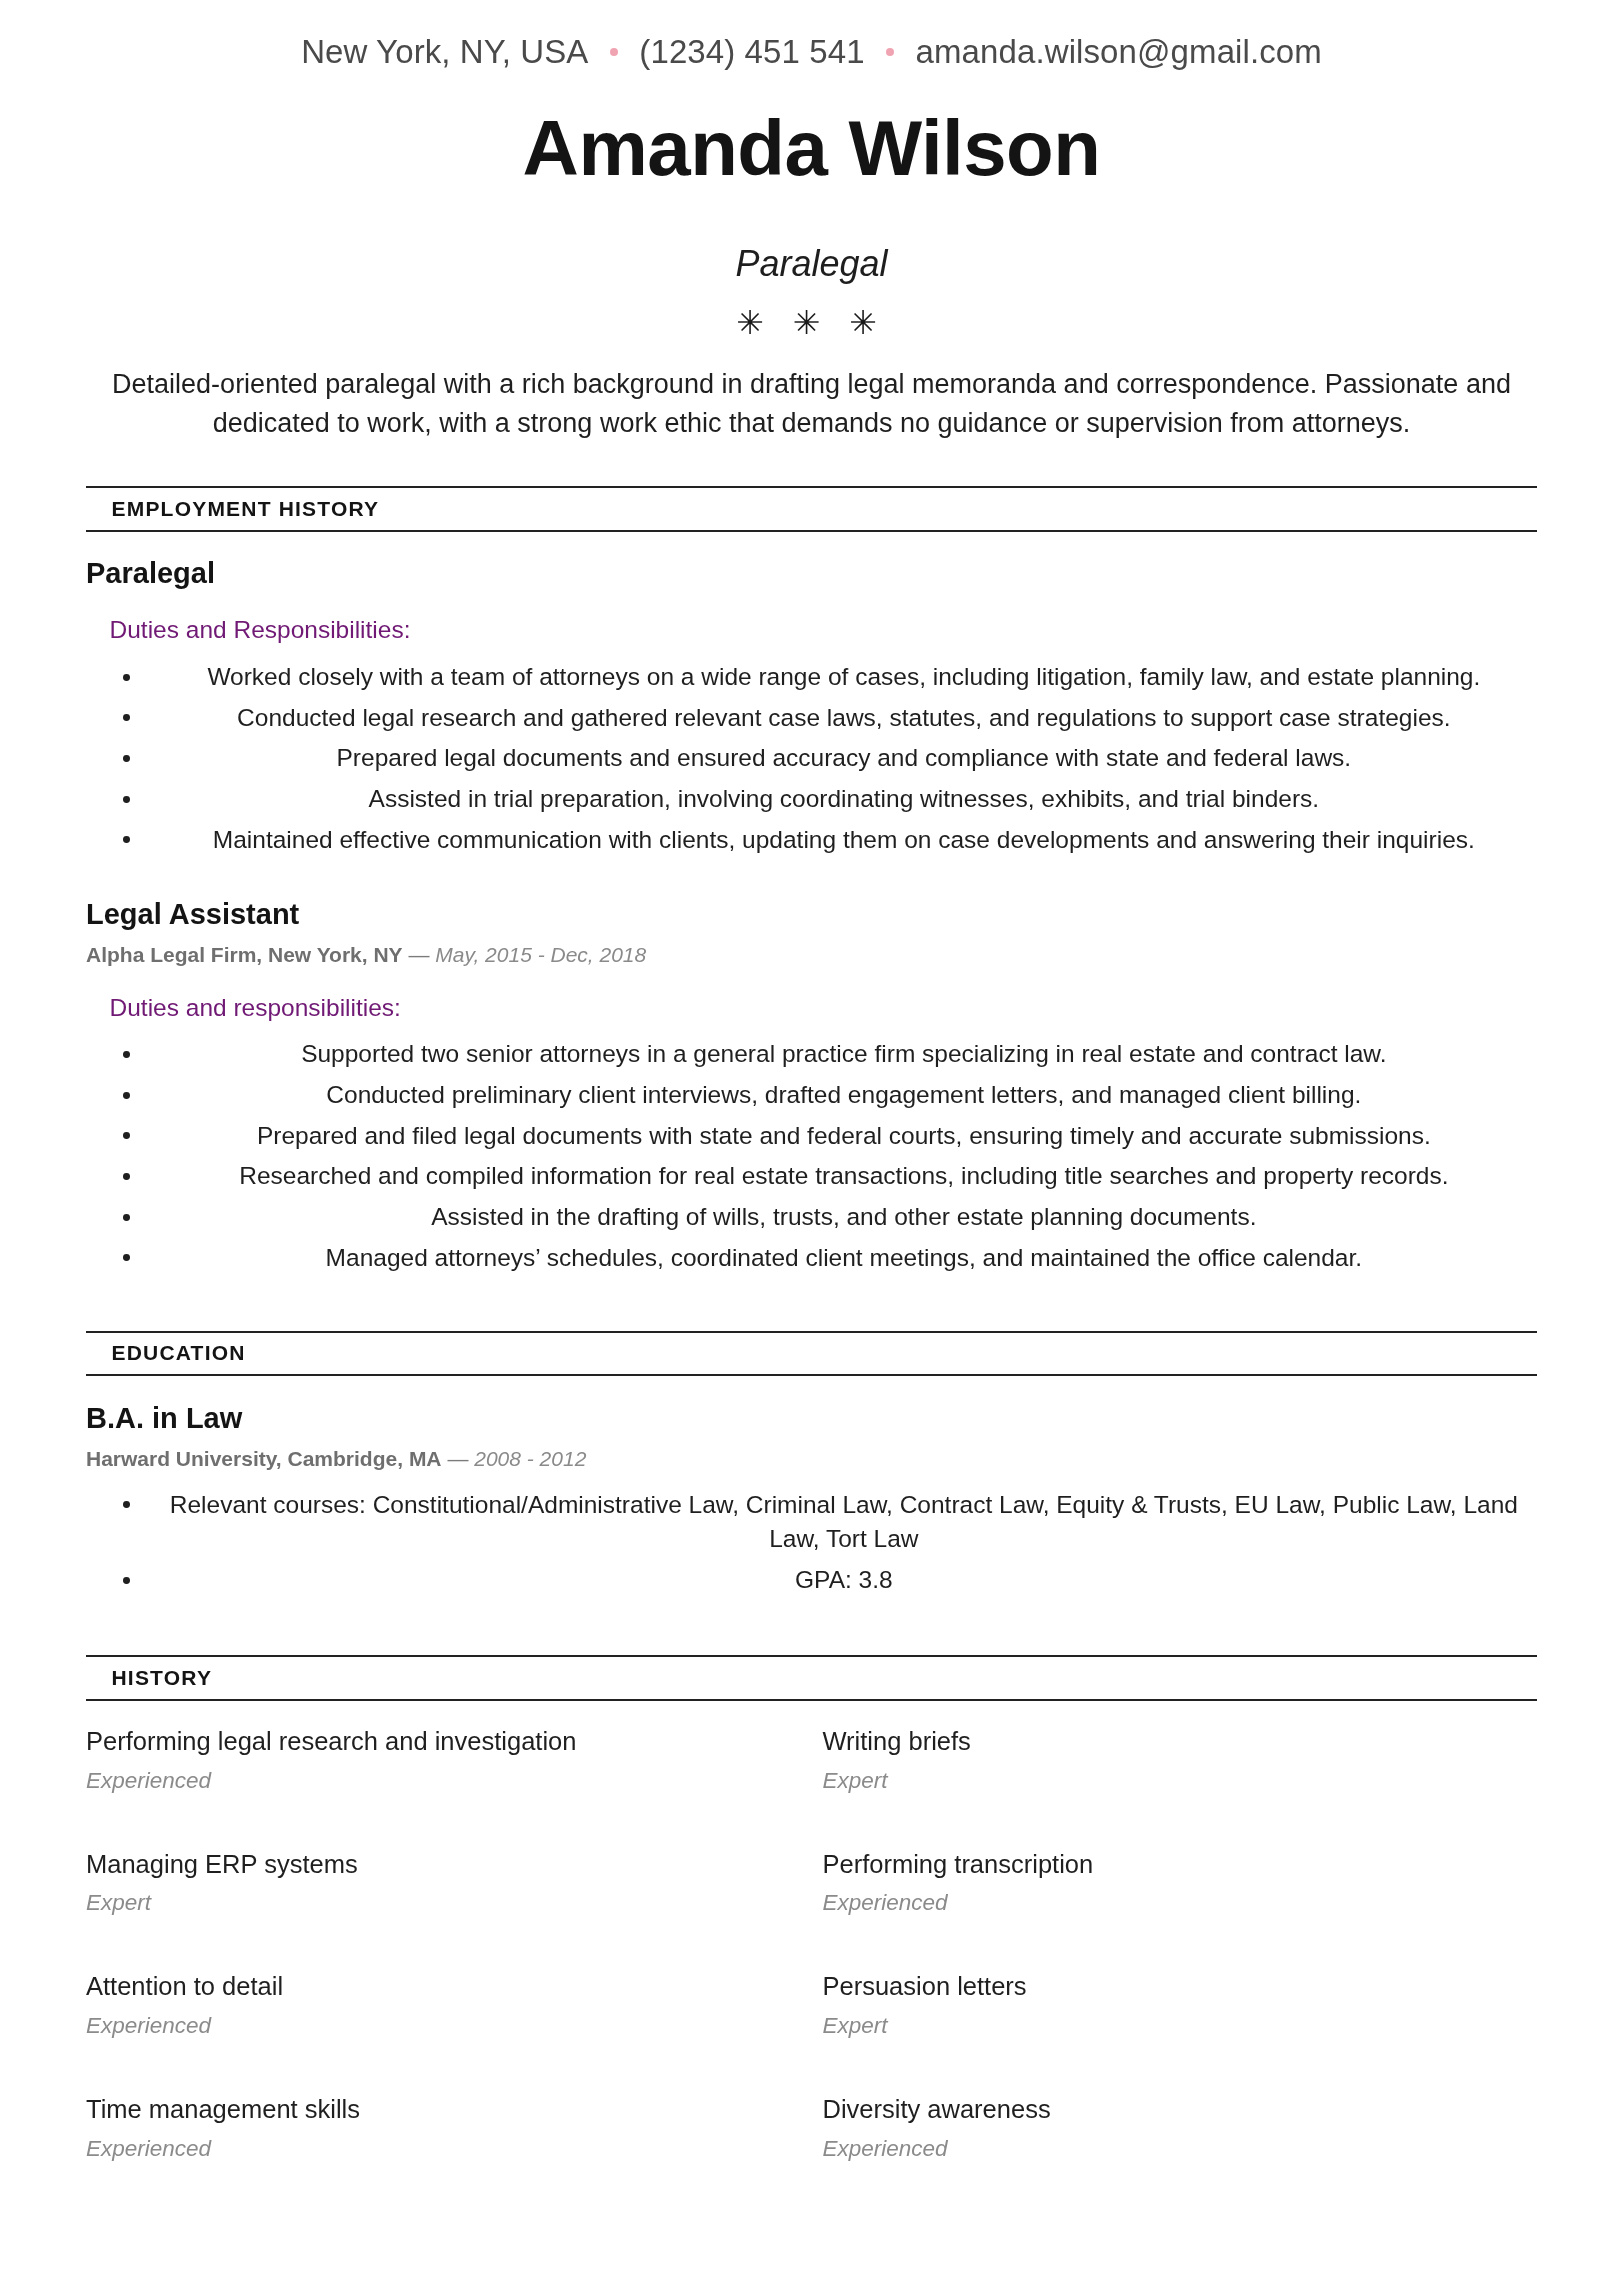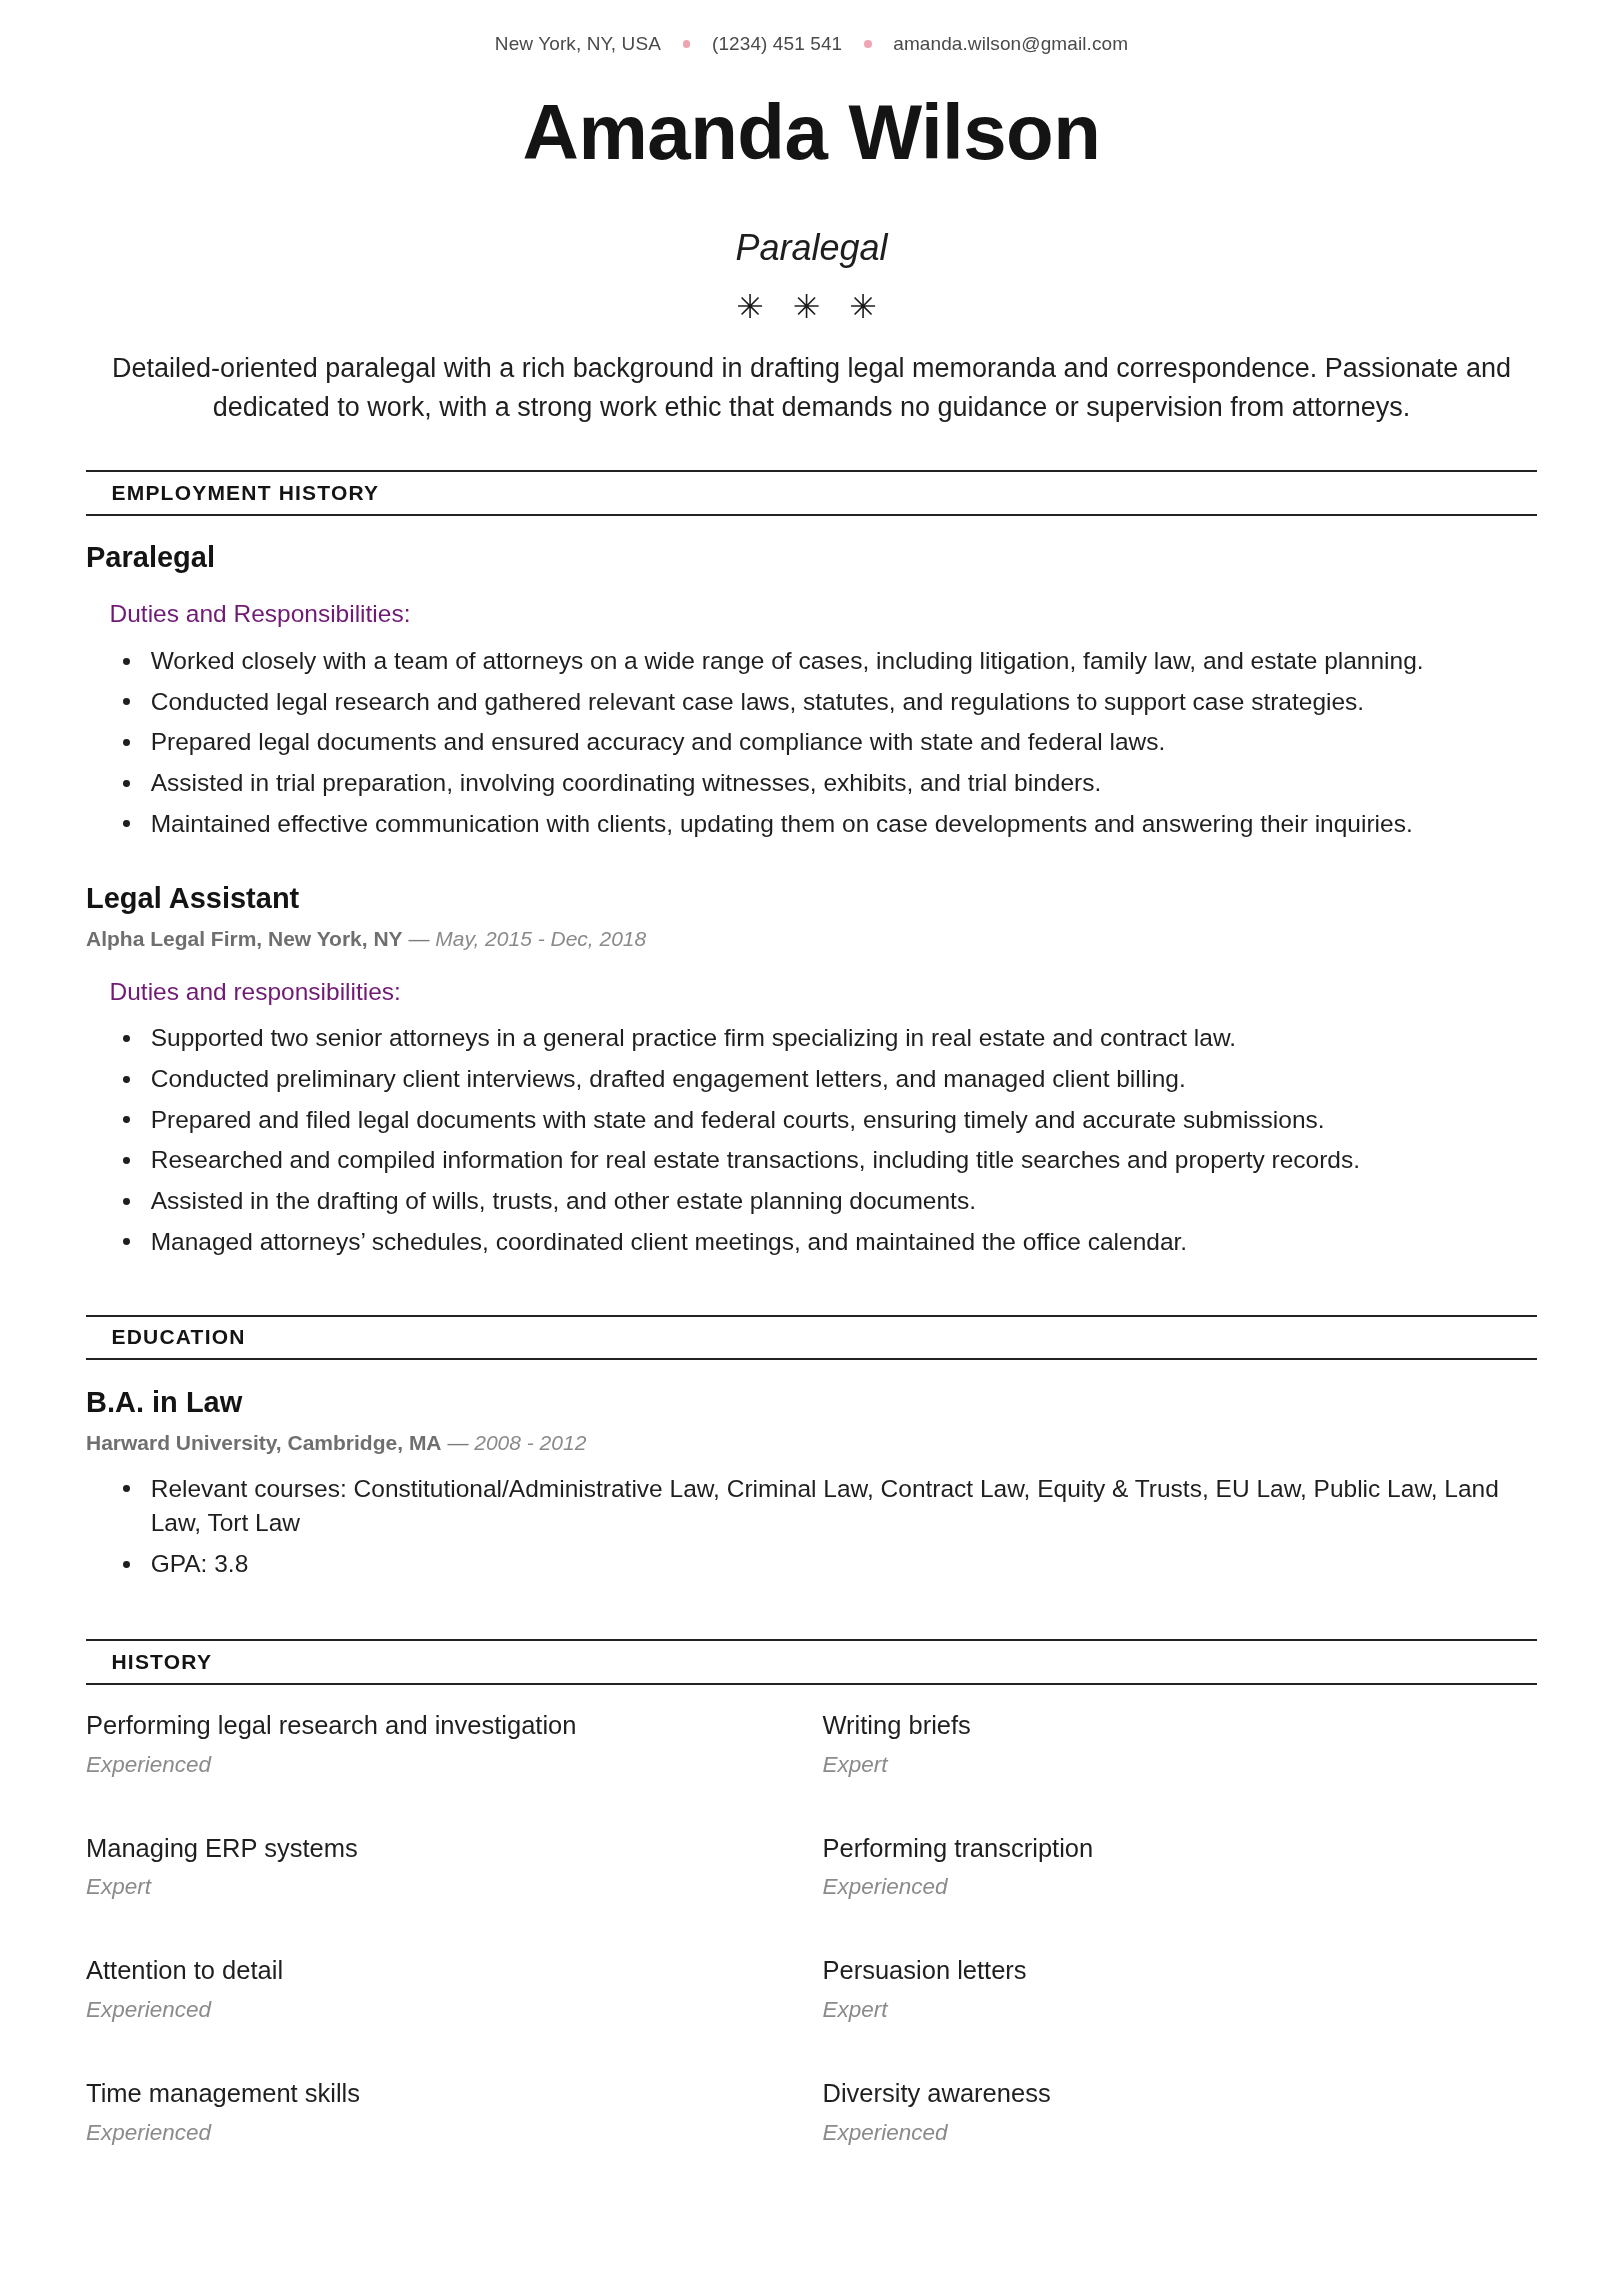--- a/index.html
+++ b/index.html
@@ -23,21 +23,21 @@
     padding: 21.6px 86px 39px 86px;
     background: #ffffff;
   }
 
   
   .contact-line {
     display: flex;
     justify-content: center;
     align-items: center;
     gap: 0px;
-    font-size: 19px;
+    font-size: 33px;
     color: #4a4a4a;
     letter-spacing: 0.1px;
     padding-top: 11.8px;
     white-space: nowrap;
   }
   .contact-item { padding: 0 21.6px; }
   .contact-dot {
     width: 7.8px;
     height: 7.8px;
     border-radius: 50%;
@@ -121,20 +121,21 @@
     font-size: 24.5px;
     color: #701a75;
     margin-top: 25px;
     padding-left: 23.5px;
   }
 
   ul.bullets {
     margin: 15.7px 0 0 0;
     padding-left: 51px;
     list-style: none;
+    text-align: center;
   }
   ul.bullets li {
     position: relative;
     font-size: 24.5px;
     line-height: 1.42;
     color: #1f1f1f;
     margin-bottom: 5.9px;
     padding-left: 13.7px;
   }
   ul.bullets li::before {

